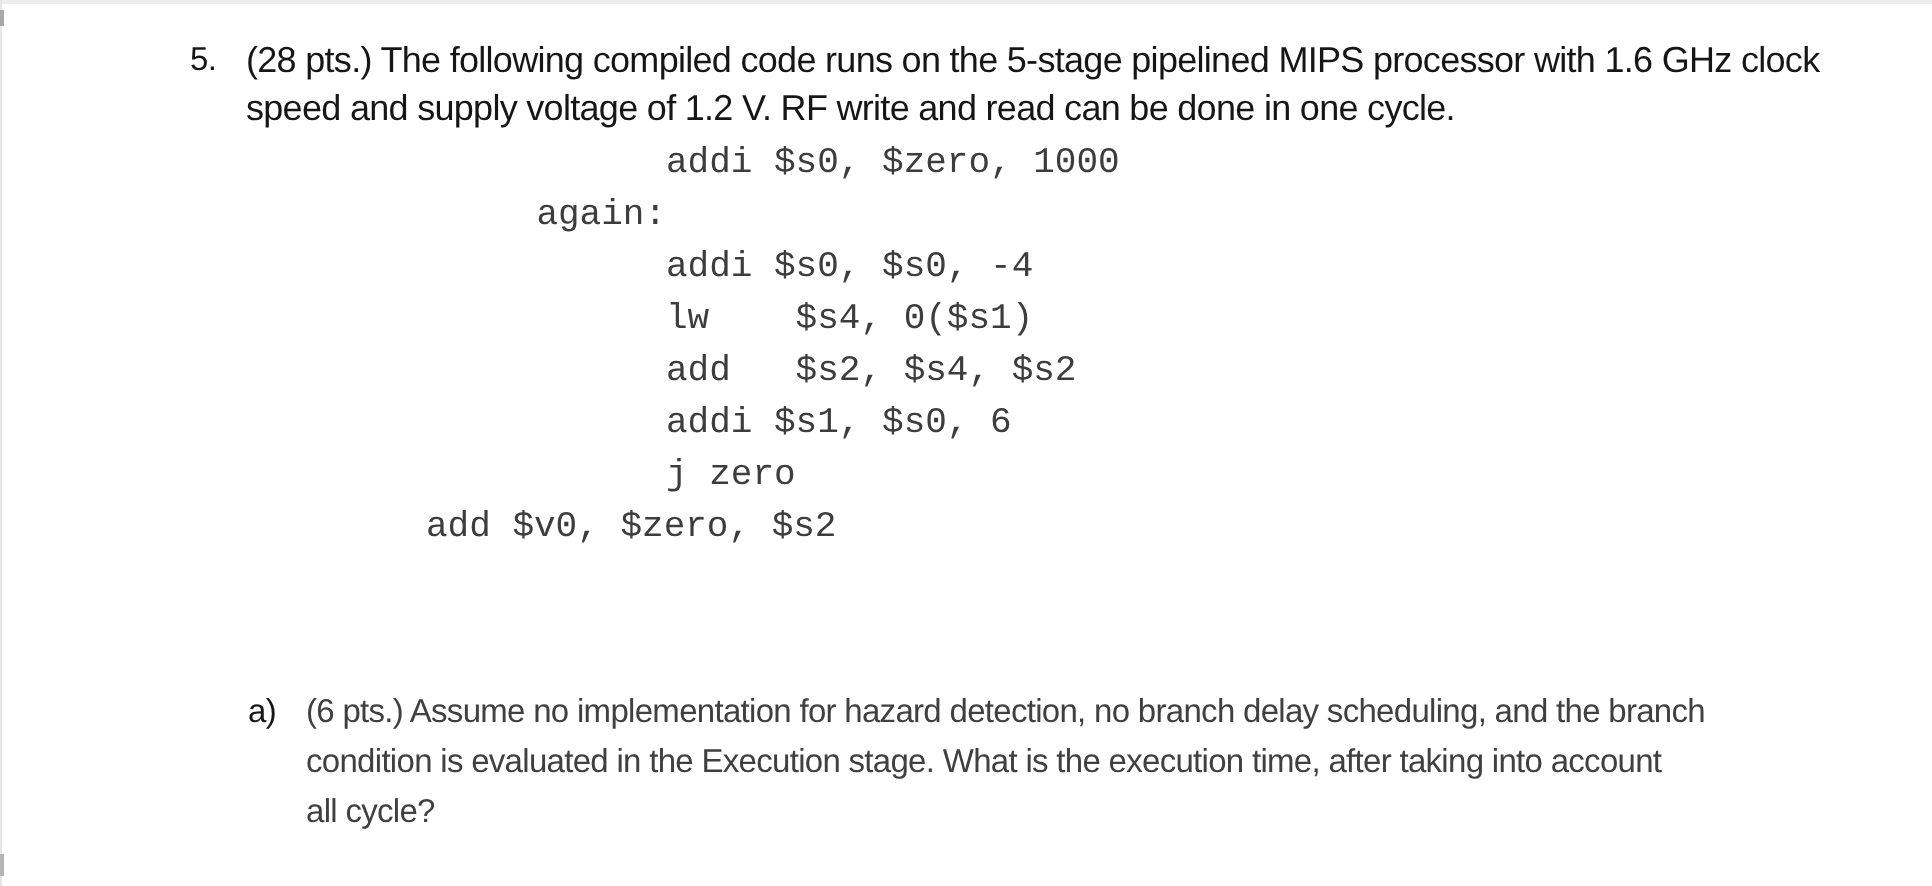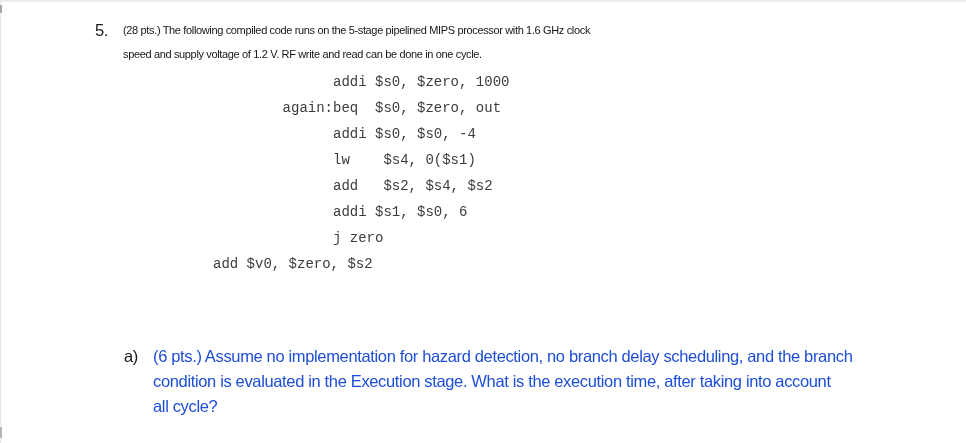--- a/index.html
+++ b/index.html
@@ -51,32 +51,32 @@
     letter-spacing: -0.35px;
     white-space: nowrap;
     color: #161616;
   }
   .q-text {
     position: absolute;
     left: 123px; top: 18px;
     color: #161616;
   }
   .q-text .tline {
-    font-size: 11px;
+    font-size: 18px;
     line-height: 24px;
     letter-spacing: -0.35px;
     white-space: nowrap;
   }
 
   
   .code-block {
     position: absolute;
     left: 213px; top: 69px;
     font-family: "Liberation Mono", monospace;
-    font-size: 14px;
+    font-size: 18px;
     color: #3d3d3d;
   }
   .code-row {
     display: flex;
     height: 26px;
     line-height: 26px;
     align-items: center;
   }
   .code-label {
     display: inline-block;
@@ -94,21 +94,21 @@
     left: 124px; top: 344px;
     font-size: 16.5px;
     line-height: 25px;
     letter-spacing: -0.35px;
     white-space: nowrap;
     color: #161616;
   }
   .sub-text {
     position: absolute;
     left: 153px; top: 344px;
-    color: #1d4ed8;
+    color: #404040;
   }
   .sub-text .tline {
     font-size: 16.5px;
     line-height: 25px;
     letter-spacing: -0.35px;
     white-space: nowrap;
   }
 </style>
 </head>
 <body>
@@ -126,21 +126,20 @@
     <div class="tline">speed and supply voltage of 1.2 V. RF write and read can be done in one cycle.</div>
   </div>
 
   <div class="code-block">
     <div class="code-row">
       <span class="code-label"></span>
       <span class="code-instr">addi $s0, $zero, 1000</span>
     </div>
     <div class="code-row">
       <span class="code-label">again:</span>
-      <span class="code-instr">beq  $s0, $zero, out</span>
     </div>
     <div class="code-row">
       <span class="code-label"></span>
       <span class="code-instr">addi $s0, $s0, -4</span>
     </div>
     <div class="code-row">
       <span class="code-label"></span>
       <span class="code-instr">lw    $s4, 0($s1)</span>
     </div>
     <div class="code-row">

